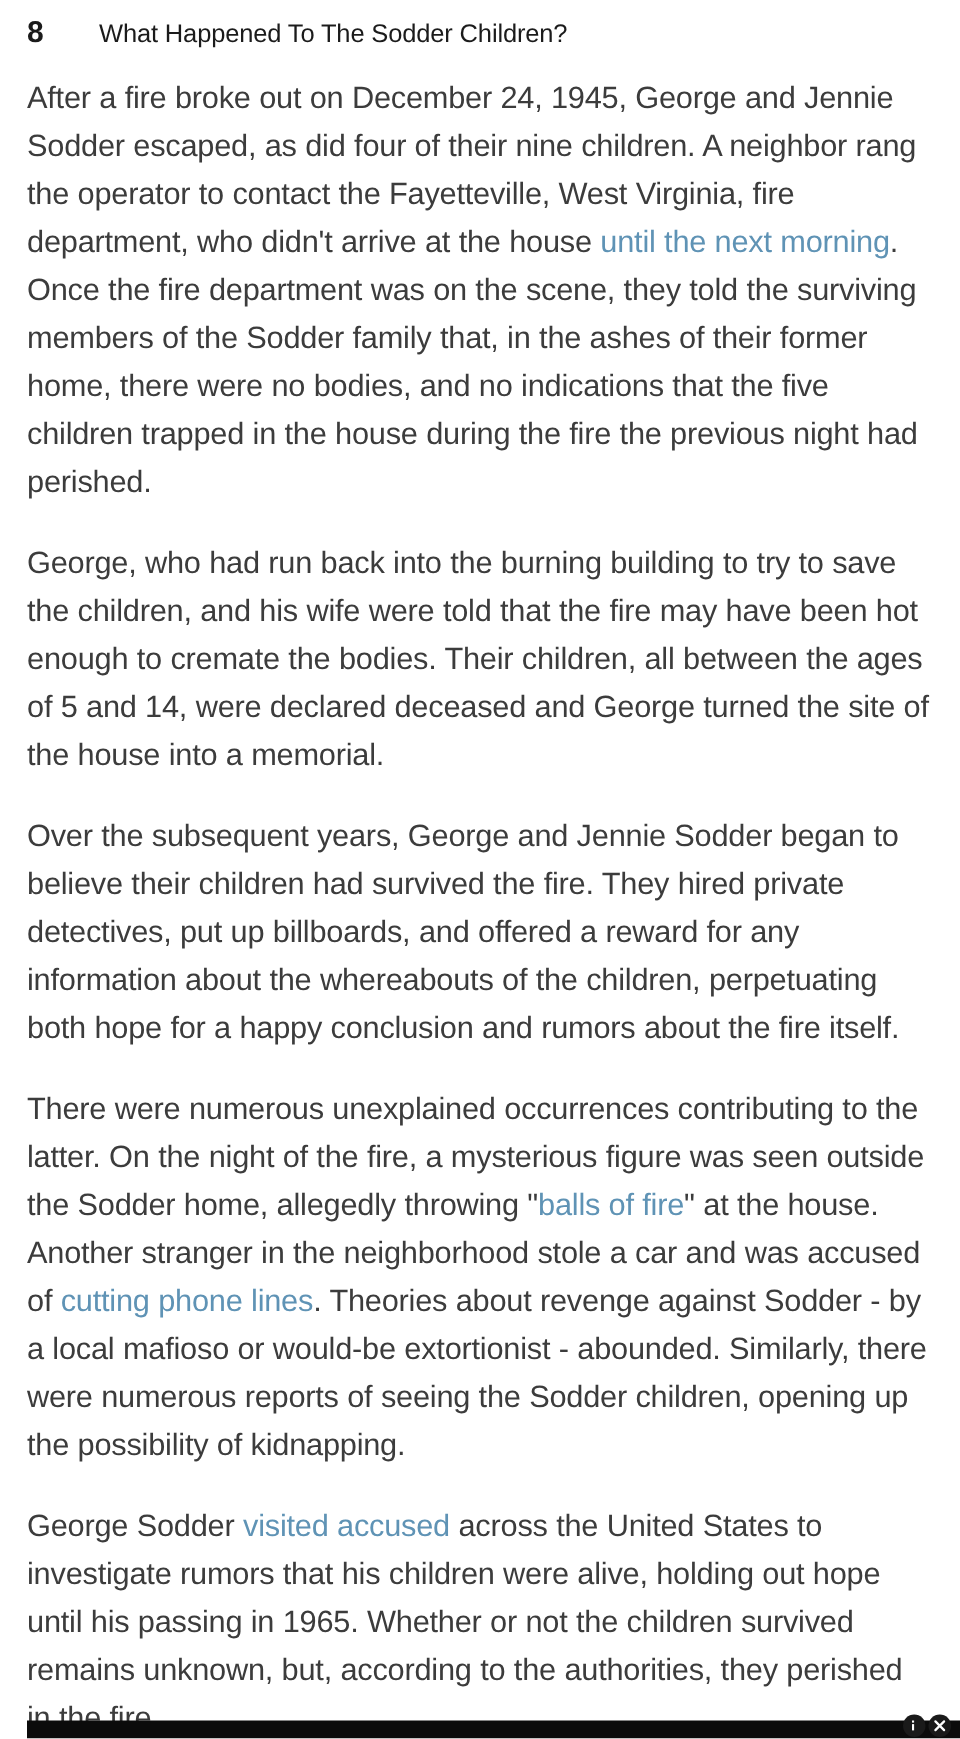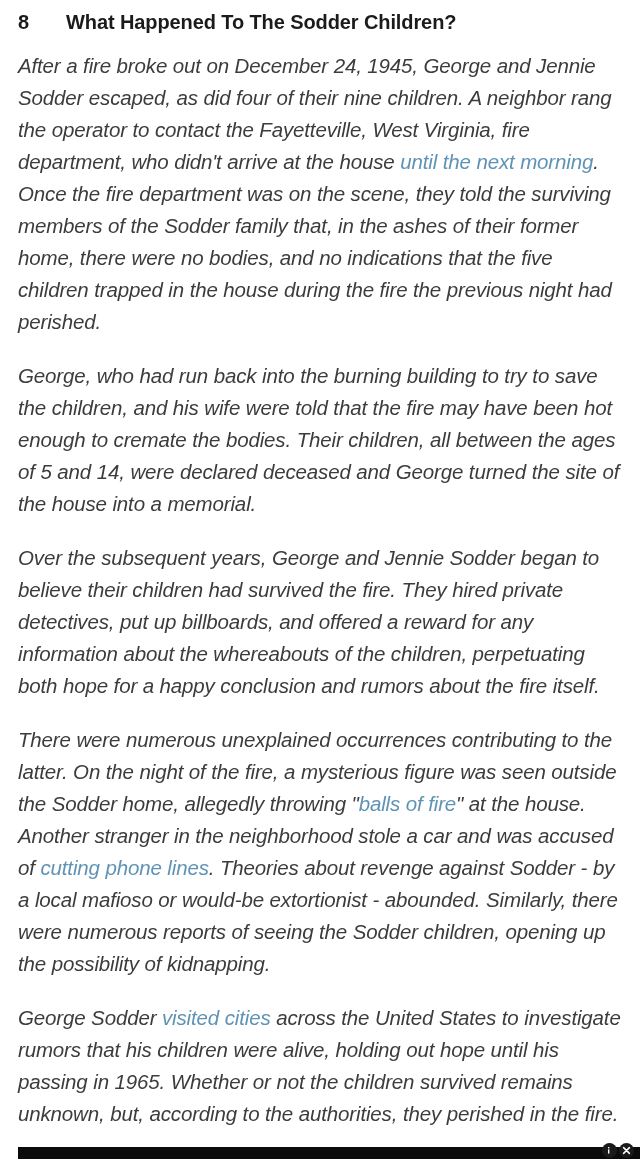--- a/index.html
+++ b/index.html
@@ -33,35 +33,34 @@
   }
   .heading-number {
     font-size: 20px;
     font-weight: bold;
     color: #1b1b1b;
     width: 48px;
     flex: 0 0 48px;
     letter-spacing: 0;
   }
   .heading-title {
-    font-size: 20px;
-    font-weight: bold;
+    font-size: 17px;
+    font-weight: normal;
     color: #1b1b1b;
     letter-spacing: -0.1px;
   }
 
   
   .para {
     font-size: 20.5px;
     line-height: 32px;
     color: #3c3c3c;
     margin: 0 0 22px 0;
     letter-spacing: -0.15px;
     word-spacing: 0.1px;
-    font-style: italic;
   }
   .para:last-of-type {
     margin-bottom: 0;
   }
   .link {
     color: #5f93b5;
     text-decoration: none;
     cursor: pointer;
   }
 
@@ -104,21 +103,21 @@
   <div class="heading">
     <span class="heading-number">8</span>
     <span class="heading-title">What Happened To The Sodder Children?</span>
   </div>
 
   <div id="paragraphs">
       <p class="para"><span>After a fire broke out on December 24, 1945, George and Jennie Sodder escaped, as did four of their nine children. A neighbor rang the operator to contact the Fayetteville, West Virginia, fire department, who didn't arrive at the house </span><span class="link">until the next morning</span><span>. Once the fire department was on the scene, they told the surviving members of the Sodder family that, in the ashes of their former home, there were no bodies, and no indications that the five children trapped in the house during the fire the previous night had perished.</span></p>
       <p class="para"><span>George, who had run back into the burning building to try to save the children, and his wife were told that the fire may have been hot enough to cremate the bodies. Their children, all between the ages of 5 and 14, were declared deceased and George turned the site of the house into a memorial.</span></p>
       <p class="para"><span>Over the subsequent years, George and Jennie Sodder began to believe their children had survived the fire. They hired private detectives, put up billboards, and offered a reward for any information about the whereabouts of the children, perpetuating both hope for a happy conclusion and rumors about the fire itself.</span></p>
       <p class="para"><span>There were numerous unexplained occurrences contributing to the latter. On the night of the fire, a mysterious figure was seen outside the Sodder home, allegedly throwing "</span><span class="link">balls of fire</span><span>" at the house.  Another stranger in the neighborhood stole a car and was accused of </span><span class="link">cutting phone lines</span><span>. Theories about revenge against Sodder - by a local mafioso or would-be extortionist - abounded. Similarly, there were numerous reports of seeing the Sodder children, opening up the possibility of kidnapping.</span></p>
-      <p class="para"><span>George Sodder </span><span class="link">visited cities</span><span> across the United States to investigate rumors that his children were alive, holding out hope until his passing in 1965. Whether or not the children survived remains unknown, but, according to the authorities, they perished in the fire.</span></p>
+      <p class="para"><span>George Sodder </span><span class="link">visited accused</span><span> across the United States to investigate rumors that his children were alive, holding out hope until his passing in 1965. Whether or not the children survived remains unknown, but, according to the authorities, they perished in the fire.</span></p>
     </div>
 
   <div class="ad-bar"></div>
   <div class="ad-controls">
     <span class="ad-badge">
       <svg width="9" height="9" viewBox="0 0 9 9" aria-hidden="true">
         <rect x="3" y="1" width="1.4" height="1.4" fill="#fff"></rect>
         <rect x="3" y="3.4" width="1.4" height="4.2" fill="#fff"></rect>
       </svg>
     </span>

